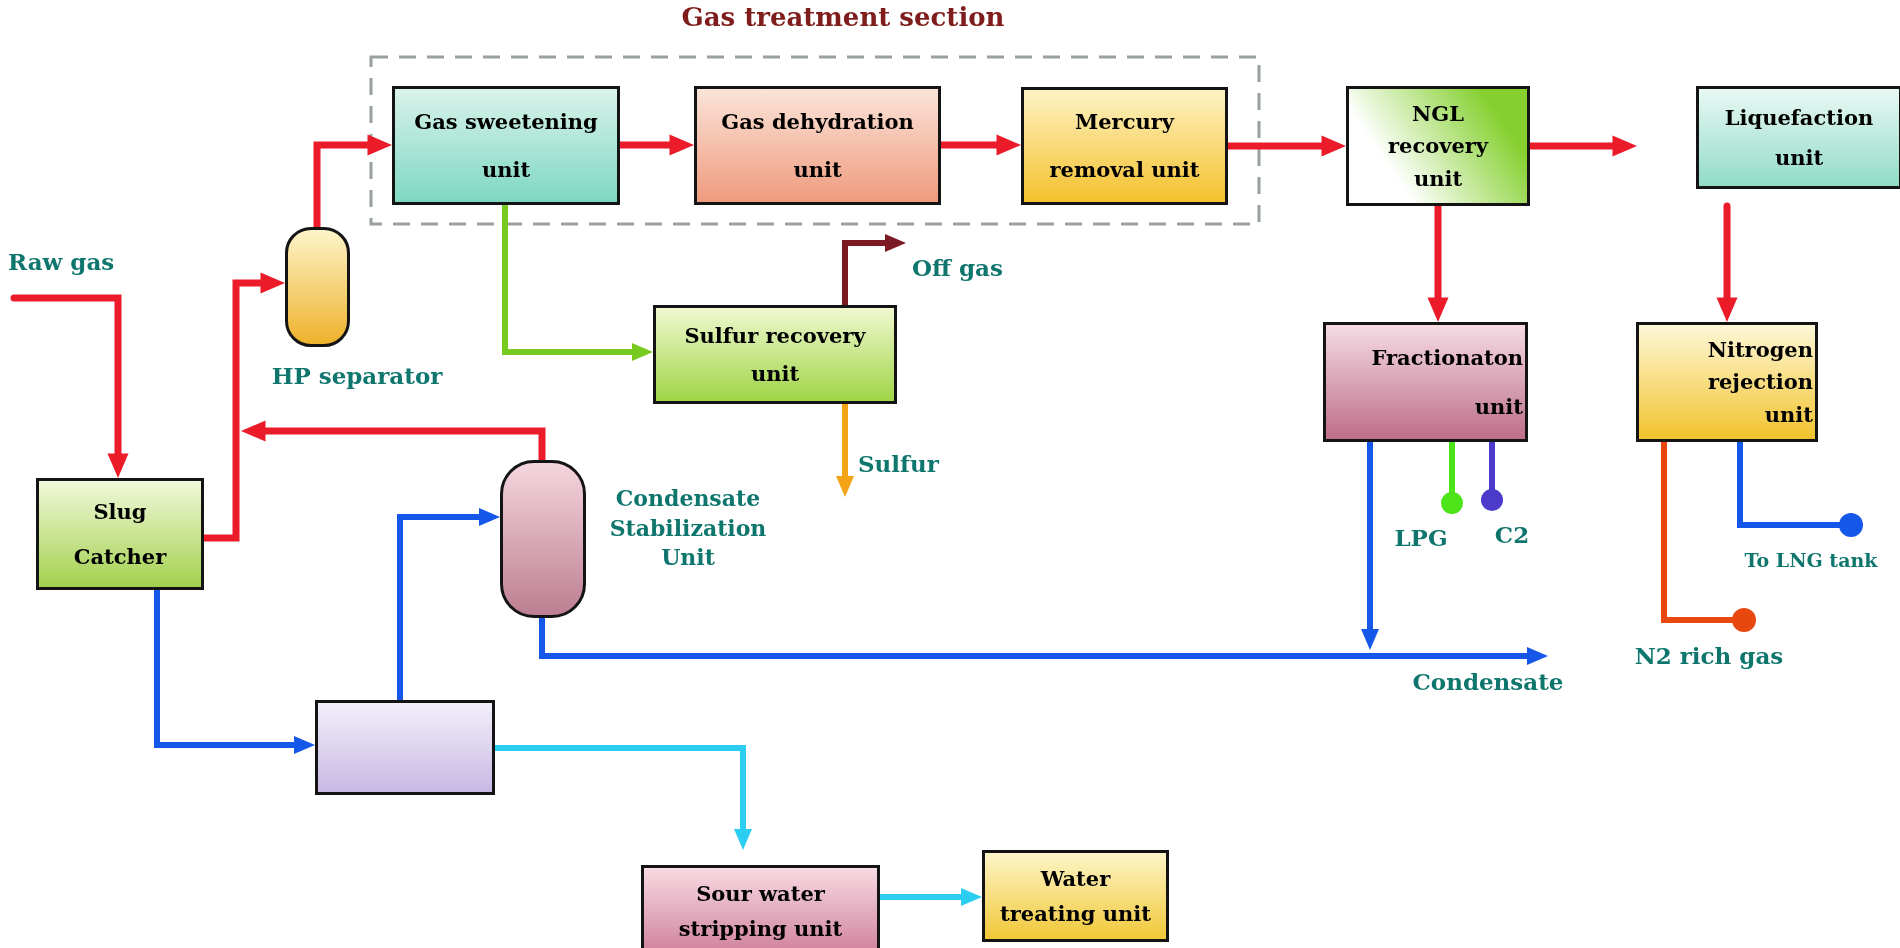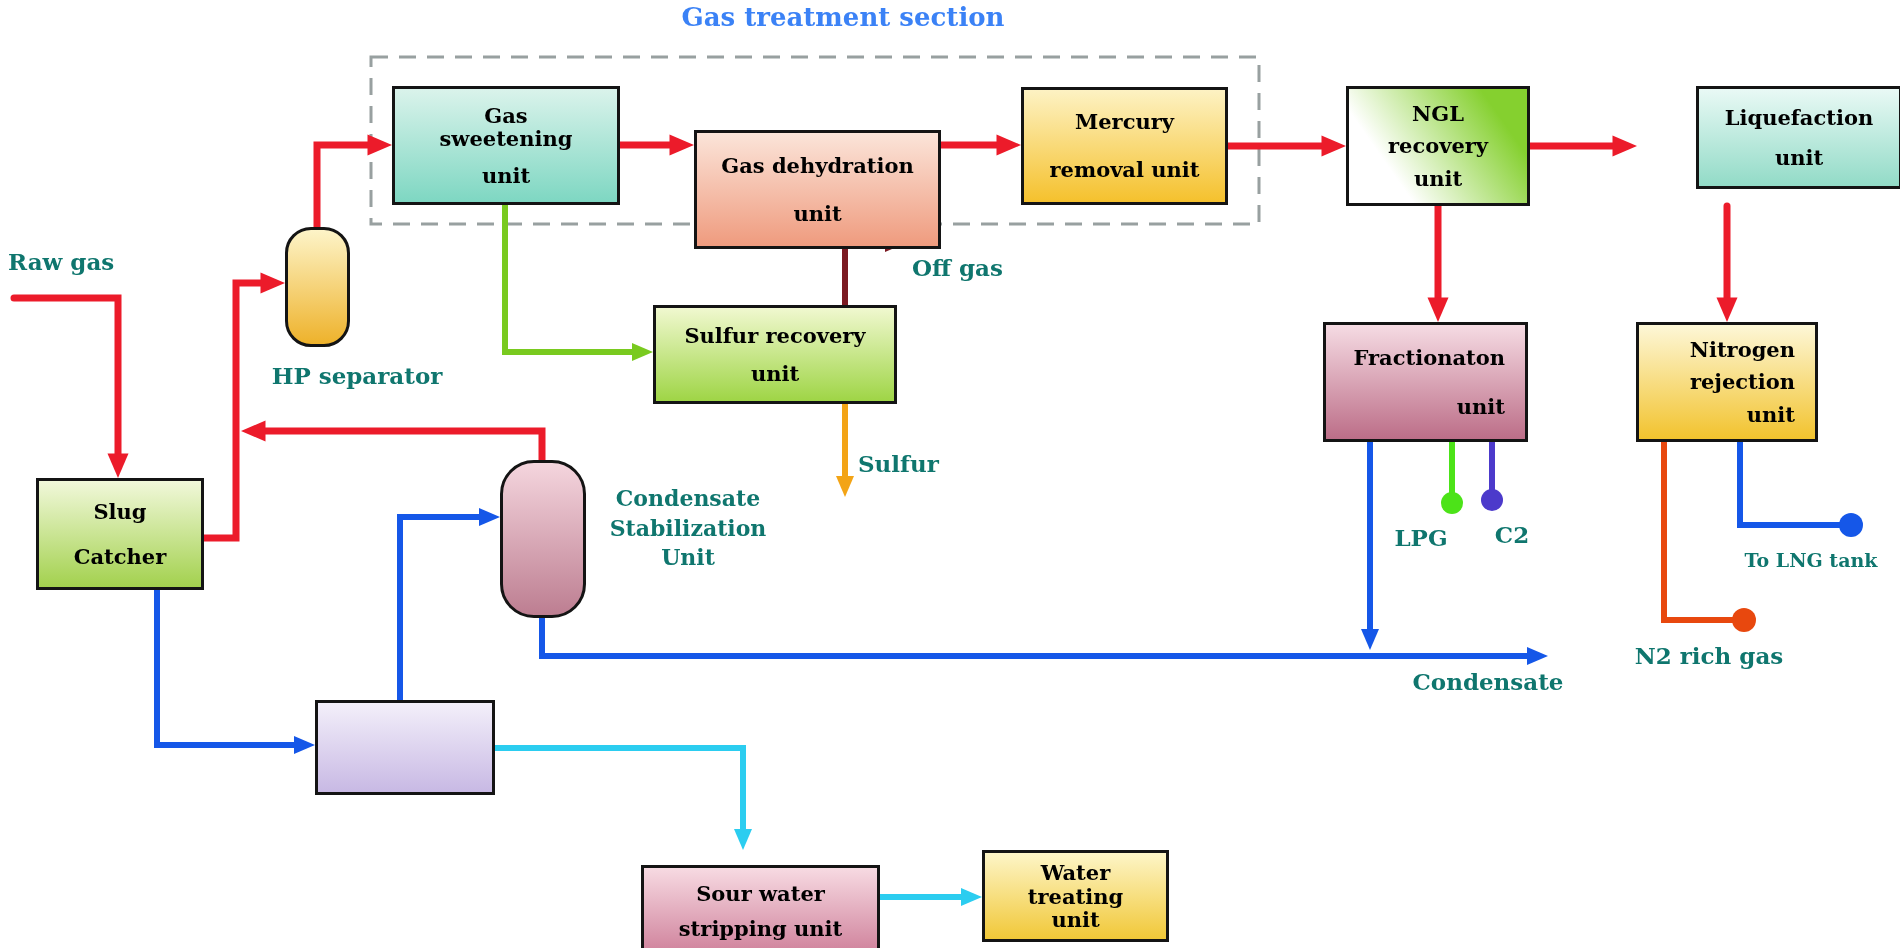--- a/index.html
+++ b/index.html
@@ -4,32 +4,32 @@
 <style>
   html,body{margin:0;padding:0;background:#ffffff;}
   #diagram{
     position:relative;width:1900px;height:948px;background:#ffffff;
     overflow:hidden;font-family:"DejaVu Serif",serif;
   }
   #edges-svg{position:absolute;left:0;top:0;width:1900px;height:948px;}
   .node{
     position:absolute;box-sizing:border-box;border:3px solid #141414;
     display:flex;flex-direction:column;justify-content:space-around;align-items:center;
-    padding:8px 20px;color:#000;text-align:center;
+    padding:8px 2px;color:#000;text-align:center;
     font-family:"DejaVu Serif",serif;font-weight:bold;font-size:21px;line-height:1.1;
   }
   .vessel{position:absolute;box-sizing:border-box;border:3px solid #141414;}
   .flabel{
     position:absolute;color:#0f766e;white-space:nowrap;
     font-family:"DejaVu Serif",serif;font-weight:bold;font-size:23px;line-height:1.35;
   }
   .flabel.center{transform:translateX(-50%);text-align:center;}
   #diagram-title{
     position:absolute;transform:translateX(-50%);
-    font-family:"DejaVu Serif",serif;font-weight:bold;color:#3b82f6;white-space:nowrap;
+    font-family:"DejaVu Serif",serif;font-weight:bold;color:#7f1d1d;white-space:nowrap;
   }
 </style>
 </head>
 <body>
 
 <div id="diagram">
   <svg id="edges-svg" xmlns="http://www.w3.org/2000/svg" viewBox="0 0 1900 948">
       <rect x="371" y="57" width="888" height="167" fill="none" stroke="#98a0a0" stroke-width="3" stroke-dasharray="17 11"></rect>
       <polyline points="14,298 118,298 118,458.4" fill="none" stroke="#ec1b2a" stroke-width="7" stroke-linecap="round" stroke-linejoin="miter"></polyline>
       <polygon points="118,478 107.5,453.5 128.5,453.5" fill="#ec1b2a"></polygon>
@@ -77,21 +77,21 @@
       <circle cx="1492" cy="500" r="11" fill="#4c3acb"></circle>
       <polyline points="1664,442 1664,620 1744,620" fill="none" stroke="#e8480e" stroke-width="6" stroke-linecap="round" stroke-linejoin="miter"></polyline>
       <circle cx="1744" cy="620" r="12" fill="#e8480e"></circle>
     </svg>
   <div id="diagram-title" style="left: 843px; top: 2px; font-size: 26px;">Gas treatment section</div>
 
 <div class="node" style="left: 392px; top: 86px; width: 228px; height: 119px; background: linear-gradient(rgb(218, 243, 235), rgb(126, 215, 194));">
       <div>Gas sweetening</div>
       <div>unit</div>
     </div>
-    <div class="node" style="left: 694px; top: 86px; width: 247px; height: 119px; background: linear-gradient(rgb(251, 228, 217), rgb(239, 155, 126)); margin-top: 44px;">
+    <div class="node" style="left: 694px; top: 86px; width: 247px; height: 119px; background: linear-gradient(rgb(251, 228, 217), rgb(239, 155, 126));">
       <div>Gas dehydration</div>
       <div>unit</div>
     </div>
     <div class="node" style="left: 1021px; top: 87px; width: 207px; height: 118px; background: linear-gradient(rgb(253, 242, 195), rgb(245, 193, 45));">
       <div>Mercury</div>
       <div>removal unit</div>
     </div>
     <div class="node" style="left: 1346px; top: 86px; width: 184px; height: 120px; background: linear-gradient(55deg, rgb(255, 255, 255) 25%, rgb(133, 208, 47) 82%);">
       <div>NGL</div>
       <div>recovery</div>

